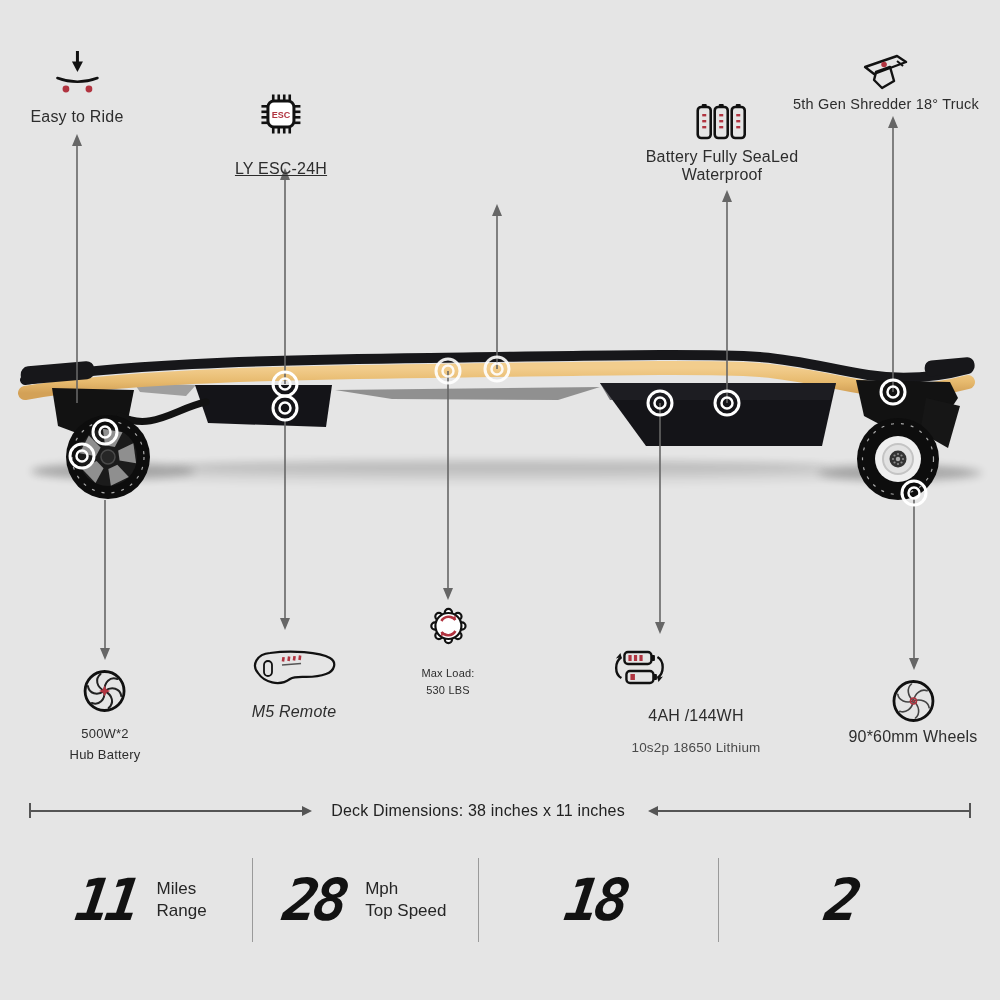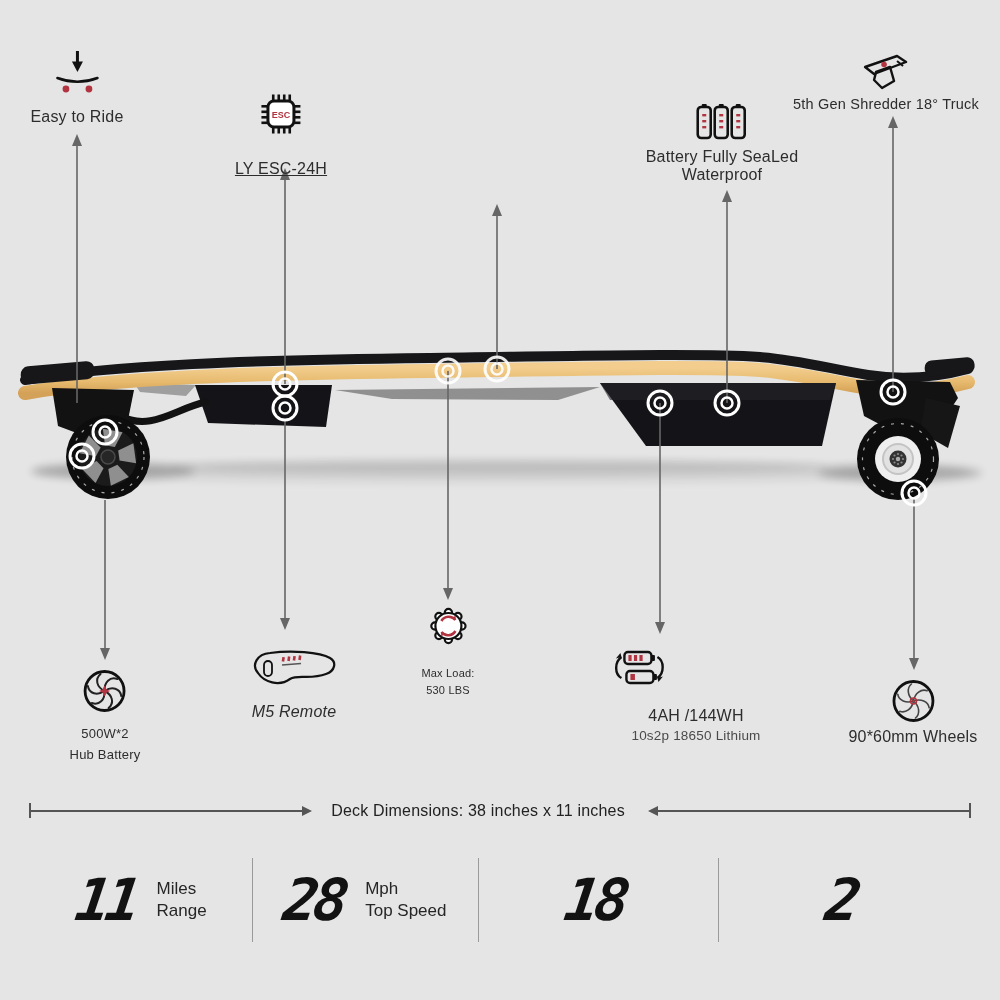--- a/index.html
+++ b/index.html
@@ -329,21 +329,21 @@
       </g>
       <rect x="15" y="27" width="27" height="12" rx="3.5" fill="none" stroke="#111" stroke-width="2.4"></rect>
       <rect x="42" y="30" width="3.5" height="6" rx="1" fill="#111"></rect>
       <rect x="19" y="30" width="4.5" height="6" fill="#b13440"></rect>
       <path d="M10,34 C3,30 3,18 10,13" fill="none" stroke="#111" stroke-width="2.4"></path>
       <polygon points="10,13 4.5,14.5 9,9" fill="#111"></polygon>
       <path d="M46,13 C53,17 53,29 46,34" fill="none" stroke="#111" stroke-width="2.4"></path>
       <polygon points="46,34 51.5,32.5 47,38" fill="#111"></polygon>
     </svg>
     <div class="clabel" style="margin-top:15px;">4AH /144WH</div>
-    <div class="clabel sub" style="margin-top:3px;">10s2p 18650 Lithium</div>
+    <div class="clabel sub" style="margin-top:15px;">10s2p 18650 Lithium</div>
   </div>
 
   <div class="callout" style="left:913px;top:678px;">
     <svg width="46" height="46" viewBox="0 0 46 46">
       <circle cx="23" cy="23" r="19.5" fill="none" stroke="#111" stroke-width="2.8"></circle>
       <g fill="none" stroke="#444" stroke-width="1.6" stroke-linecap="round">
         <path d="M23,23 C17,18 16,10 21,6" transform="rotate(0 23 23)"></path>
         <path d="M23,23 C17,18 16,10 21,6" transform="rotate(60 23 23)"></path>
         <path d="M23,23 C17,18 16,10 21,6" transform="rotate(120 23 23)"></path>
         <path d="M23,23 C17,18 16,10 21,6" transform="rotate(180 23 23)"></path>

